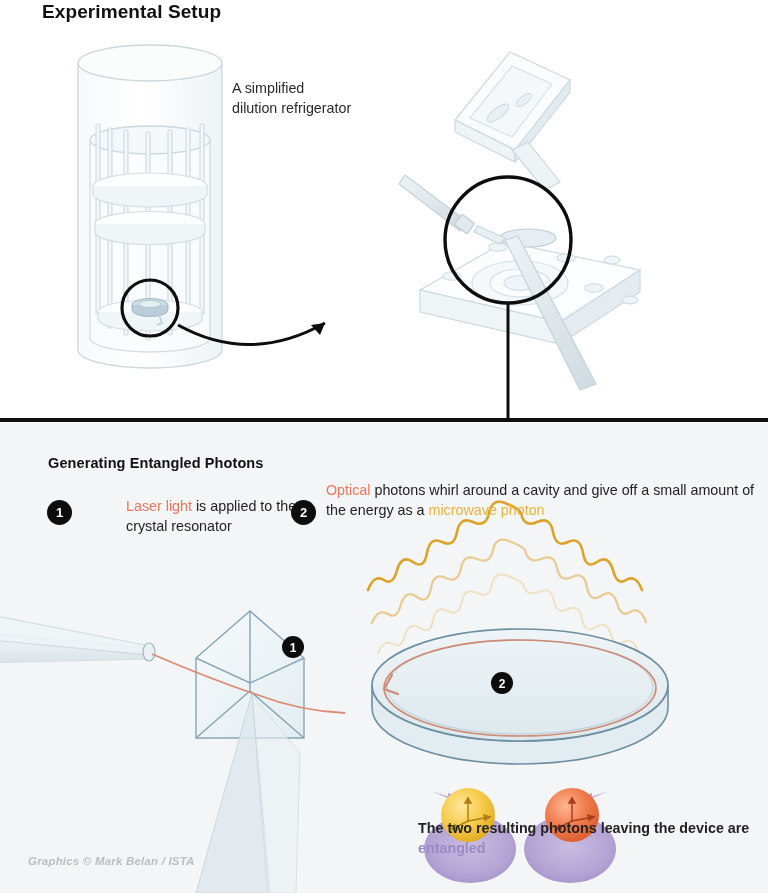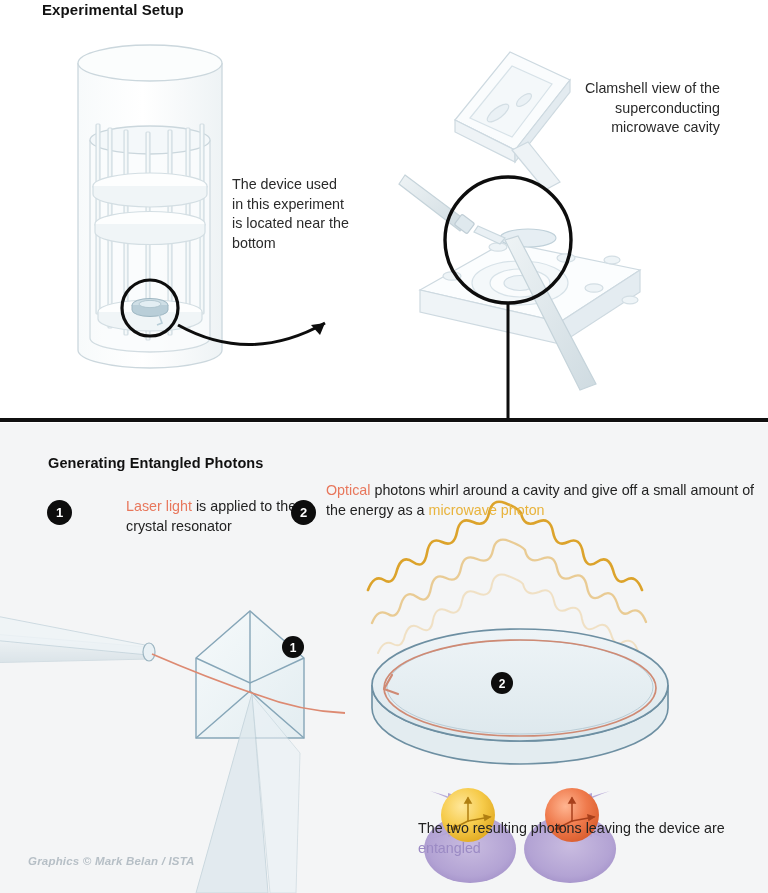--- a/index.html
+++ b/index.html
@@ -10,21 +10,21 @@
     overflow:hidden;
     position:relative;
     color:#1b1b1b;
   }
   .panel{position:absolute;left:0;width:768px;}
   #panel-top{top:0;height:420px;background:#ffffff;}
   #panel-bottom{top:423px;height:470px;background:#f4f5f6;}
   .divider{position:absolute;left:0;top:418px;width:768px;height:4px;background:#101010;}
 
   .section-title{
-    position:absolute;font-size:15px;font-weight:bold;letter-spacing:.1px;color:#111;
+    position:absolute;font-size:19px;font-weight:bold;letter-spacing:.1px;color:#111;
   }
   #title-top{left:42px;top:1px;}
   #title-bottom{left:48px;top:455px;font-size:14.5px;}
 
   .note{
     position:absolute;font-size:14.3px;line-height:19.5px;color:#2a2a2a;
   }
   #note-fridge{left:232px;top:79px;}
   #note-device{left:232px;top:175px;}
   #note-clamshell{left:560px;top:79px;text-align:right;width:160px;}
@@ -39,21 +39,21 @@
   #step1-text{left:82px;top:496px;width:180px;margin-left:44px;}
   #step2-badge{left:291px;top:500px;}
   #step2-text{left:326px;top:480px;width:430px;}
 
   .hl-laser{color:#e8775c;}
   .hl-optical{color:#e8775c;}
   .hl-micro{color:#e8b33c;}
   .hl-ent{color:#9b8ac4;}
 
   #caption-photons{
-    position:absolute;left:418px;top:818px;font-size:14.3px;line-height:20px;color:#232323;
+    position:absolute;left:418px;top:818px;font-size:14.3px;line-height:20px;color:#232323;font-weight:bold;
   }
   #credits{
     position:absolute;left:28px;top:855px;font-size:11.5px;font-style:italic;
     color:#b6bfc6;letter-spacing:.2px;font-weight:bold;
   }
   svg{position:absolute;left:0;top:0;overflow:visible;}
   #svg-top{width:768px;height:420px;}
   #svg-bottom{width:768px;height:470px;}
 </style>
 </head>
@@ -170,29 +170,24 @@
       <path d="M505 240 L580 390 L596 384 L518 236 Z" fill="url(#metalg)" stroke="#c5d3da"></path>
     </g>
 
     <circle cx="508" cy="240" r="63" fill="none" stroke="#0d0d0d" stroke-width="3.4"></circle>
 
     <line x1="508" y1="303" x2="508" y2="418" stroke="#0d0d0d" stroke-width="3"></line>
   </svg>
 
   <div class="section-title" id="title-top">Experimental Setup</div>
 
-
-  <div class="note" id="note-device" style="white-space:pre-line">The device used
-in this experiment
-is located near the
-bottom</div>
-
-  <div class="note" id="note-clamshell" style="white-space:pre-line">Clamshell view of the
-superconducting
-microwave cavity</div>
+  <div class="note" id="note-fridge" style="white-space:pre-line">A simplified
+dilution refrigerator</div>
+
+
 </div>
 
 <div class="divider"></div>
 
 <div class="panel" id="panel-bottom">
 
   <svg id="svg-bottom" viewBox="0 0 768 470">
     <defs>
       <linearGradient id="fiberg" x1="0" y1="0" x2="0" y2="1">
         <stop offset="0" stop-color="#f1f6f8"></stop>

